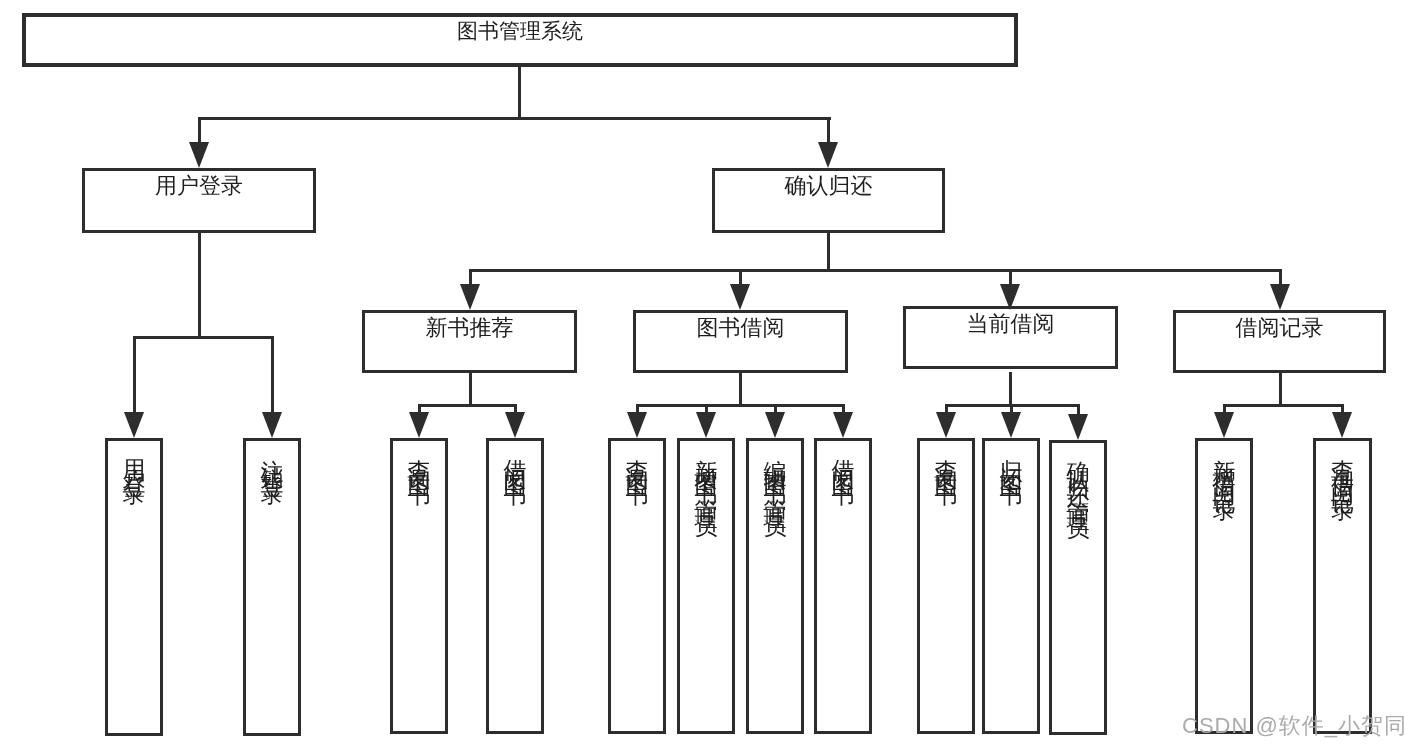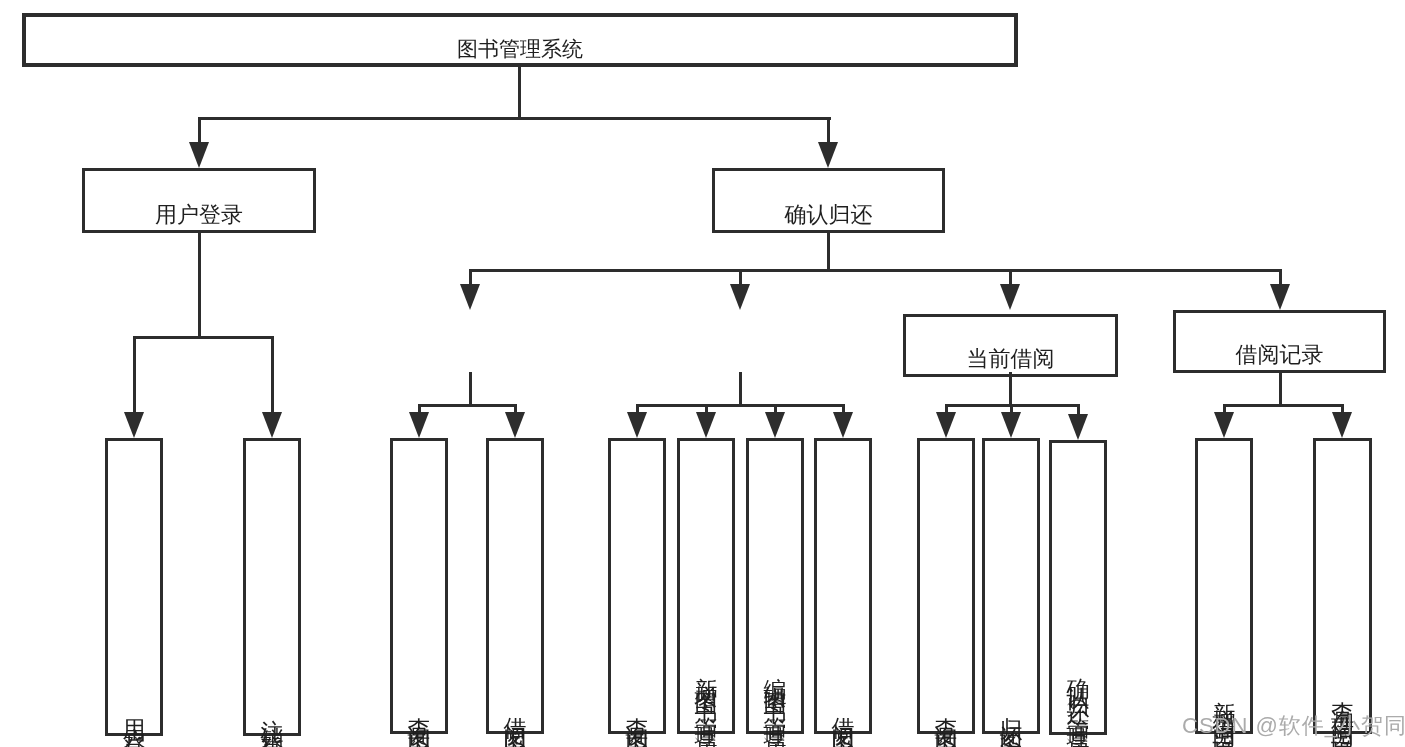--- a/index.html
+++ b/index.html
@@ -8,21 +8,21 @@
     width:1405px;height:747px;
     background:#ffffff;
     font-family:"Liberation Sans",sans-serif;
     overflow:hidden;
   }
   .box{
     position:absolute;
     box-sizing:border-box;
     background:#ffffff;
     border:3px solid #2d2d2d;
-    display:flex;align-items:flex-end;justify-content:center;
+    display:flex;align-items:flex-start;justify-content:center;
     color:#1f1f1f;
   }
   .root{border-width:4px;font-size:21px;}
   .hbox{font-size:22px;}
   .vbox{font-size:23px;}
   .vbox .vtxt{
     writing-mode:vertical-rl;
     text-orientation:mixed;
     letter-spacing:8px;
     line-height:1;
@@ -56,23 +56,29 @@
   </div>
 
   <div class="box hbox" style="left:82px;top:168px;width:234px;height:65px;">
     <span>用户登录</span>
   </div>
 
   <div class="box hbox" style="left:712px;top:168px;width:233px;height:65px;">
     <span>确认归还</span>
   </div>
 
+  <div class="box hbox" style="left:362px;top:310px;width:215px;height:63px;">
+    <span>新书推荐</span>
+  </div>
 
+  <div class="box hbox" style="left:633px;top:310px;width:215px;height:63px;">
+    <span>图书借阅</span>
+  </div>
 
-  <div class="box hbox" style="left:903px;top:314px;width:215px;height:63px;">
+  <div class="box hbox" style="left:903px;top:306px;width:215px;height:63px;">
     <span>当前借阅</span>
   </div>
 
   <div class="box hbox" style="left:1173px;top:310px;width:213px;height:63px;">
     <span>借阅记录</span>
   </div>
 
   <div class="box vbox" style="left:105px;top:438px;width:58px;height:298px;">
     <span class="vtxt">用户登录</span>
   </div>

